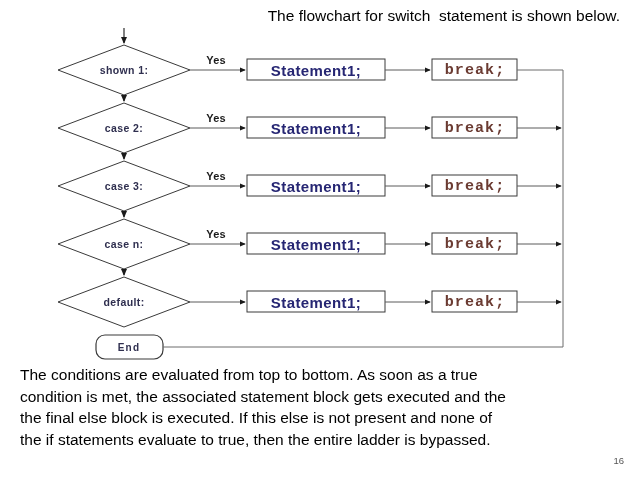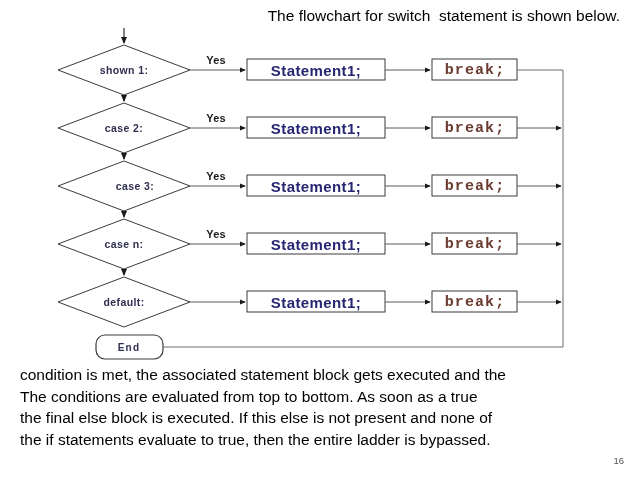--- a/index.html
+++ b/index.html
@@ -174,21 +174,21 @@
         <line x1="517" y1="276" x2="561" y2="276" marker-end="url(#ahs)" stroke="#5a5a5a"></line>
 
         <line x1="563" y1="44" x2="563" y2="321" stroke="#6d6d6d"></line>
 
         <line x1="563" y1="321" x2="163" y2="321" stroke="#6d6d6d"></line>
       </g>
     </svg>
 
     <div class="node-label label-cond" style="left:124px; top:44px;">shown 1:</div>
     <div class="node-label label-cond" style="left:124px; top:102px;">case 2:</div>
-    <div class="node-label label-cond" style="left:124px; top:160px;margin-left:11px;">case 3:</div>
+    <div class="node-label label-cond" style="left:124px; top:160px;">case 3:</div>
     <div class="node-label label-cond" style="left:124px; top:218px;">case n:</div>
     <div class="node-label label-cond" style="left:124px; top:276px;">default:</div>
 
     <div class="node-label label-yes" style="left:216px; top:34px;">Yes</div>
     <div class="node-label label-yes" style="left:216px; top:92px;">Yes</div>
     <div class="node-label label-yes" style="left:216px; top:150px;">Yes</div>
     <div class="node-label label-yes" style="left:216px; top:208px;">Yes</div>
 
     <div class="node-label label-stmt" style="left:316px; top:44px;">Statement1;</div>
     <div class="node-label label-stmt" style="left:316px; top:102px;">Statement1;</div>
@@ -199,21 +199,21 @@
     <div class="node-label label-break" style="left:475px; top:44px;">break;</div>
     <div class="node-label label-break" style="left:475px; top:102px;">break;</div>
     <div class="node-label label-break" style="left:475px; top:160px;">break;</div>
     <div class="node-label label-break" style="left:475px; top:218px;">break;</div>
     <div class="node-label label-break" style="left:475px; top:276px;">break;</div>
 
     <div class="node-label label-end" style="left:129px; top:321px;">End</div>
   </div>
 
   <div class="body-text">
+    <span class="ln">The conditions are evaluated from top to bottom. As soon as a true</span>
     <span class="ln">condition is met, the associated statement block gets executed and the</span>
-    <span class="ln">The conditions are evaluated from top to bottom. As soon as a true</span>
     <span class="ln">the final else block is executed. If this else is not present and none of</span>
     <span class="ln">the if statements evaluate to true, then the entire ladder is bypassed.</span>
   </div>
 
   <div class="page-number">16</div>
 
 </div>
 
 </body></html>

